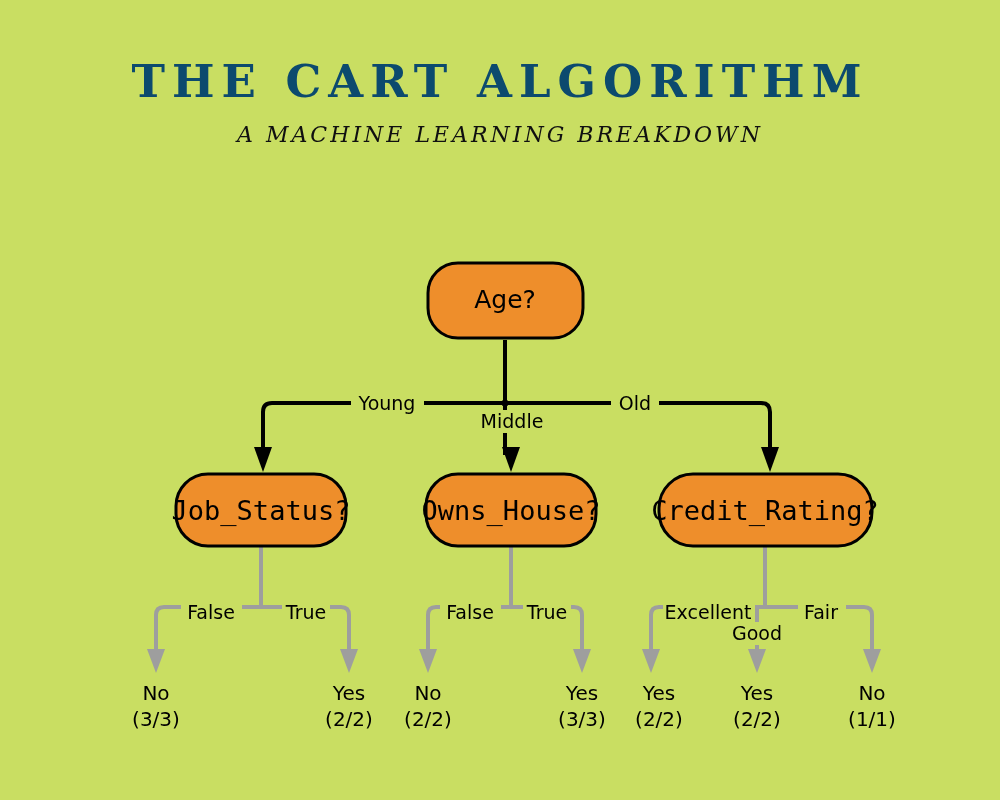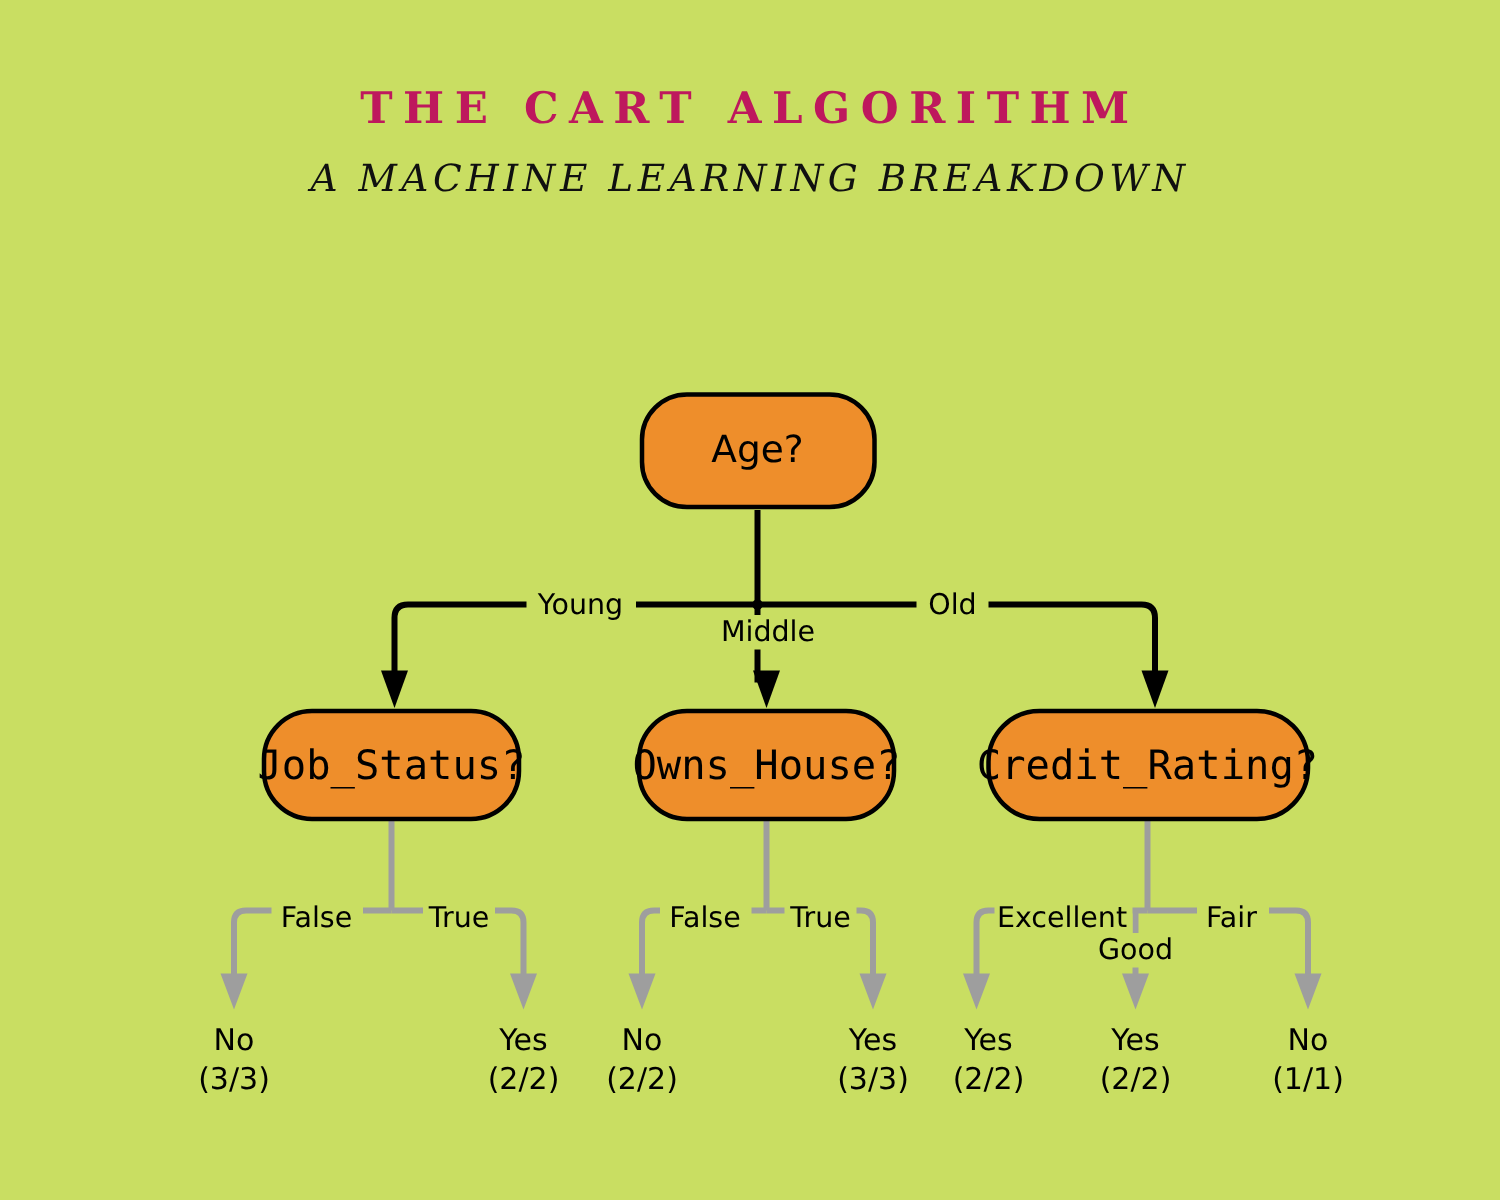--- a/index.html
+++ b/index.html
@@ -23,32 +23,32 @@
     top: 0;
     left: 0;
     width: 1000px;
     text-align: center;
   }
   .title {
     margin: 0;
     padding-top: 57px;
     font-family: "DejaVu Serif", serif;
     font-weight: 700;
-    font-size: 29px;
+    font-size: 45px;
     letter-spacing: 7px;
-    color: #be185d;
+    color: #0c4a6e;
     line-height: 1.1;
   }
   .subtitle {
     margin: 0;
     padding-top: 16px;
     font-family: "DejaVu Serif", serif;
     font-style: italic;
     font-weight: 400;
-    font-size: 25px;
+    font-size: 22px;
     letter-spacing: 3px;
     color: #101010;
     line-height: 1.1;
     text-align: center;
   }
   svg.tree {
     position: absolute;
     top: 0;
     left: 0;
     width: 1000px;

